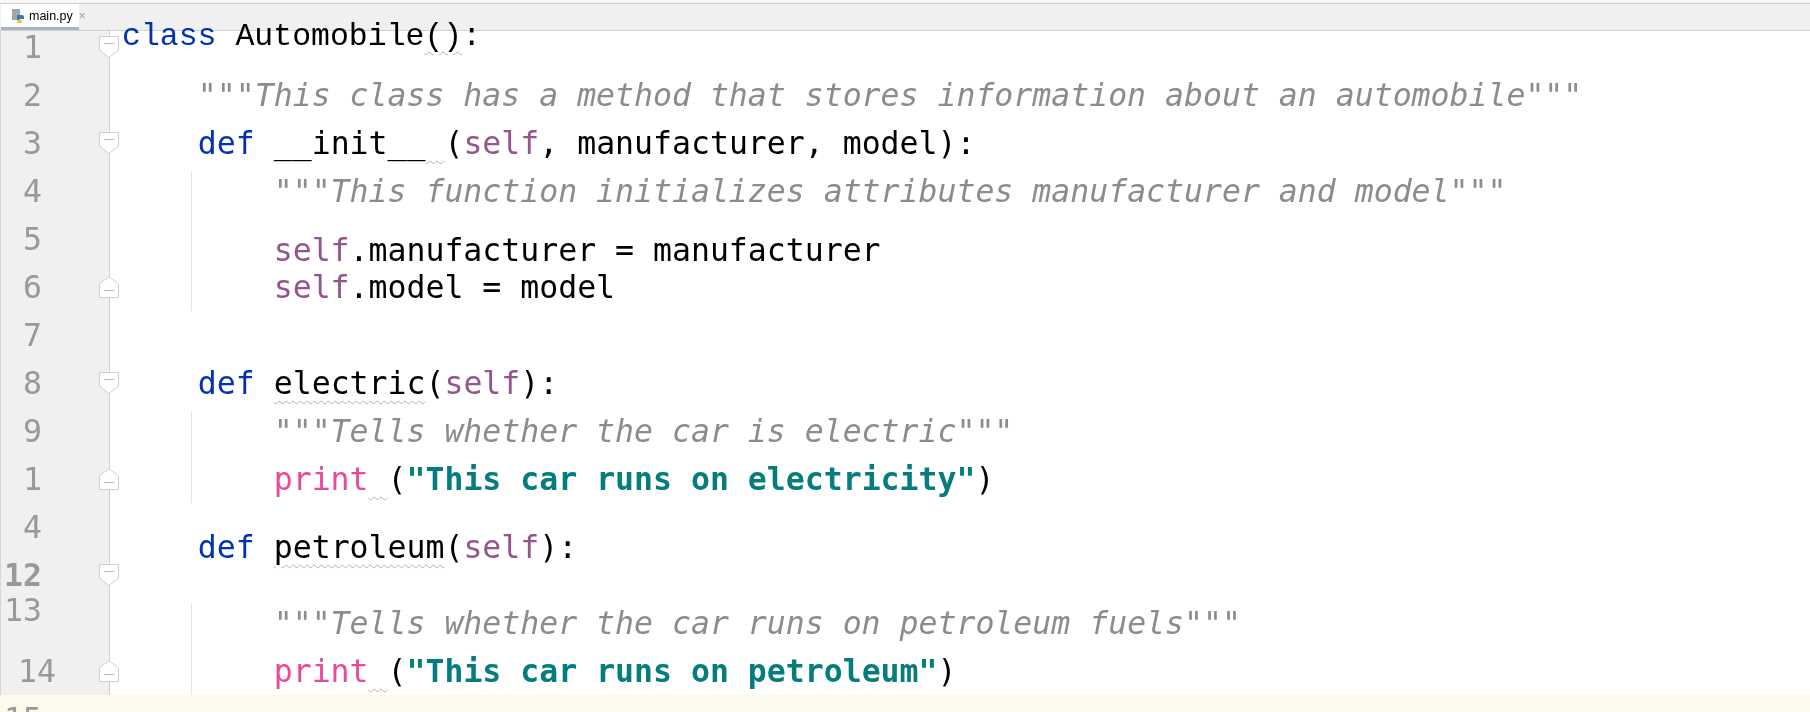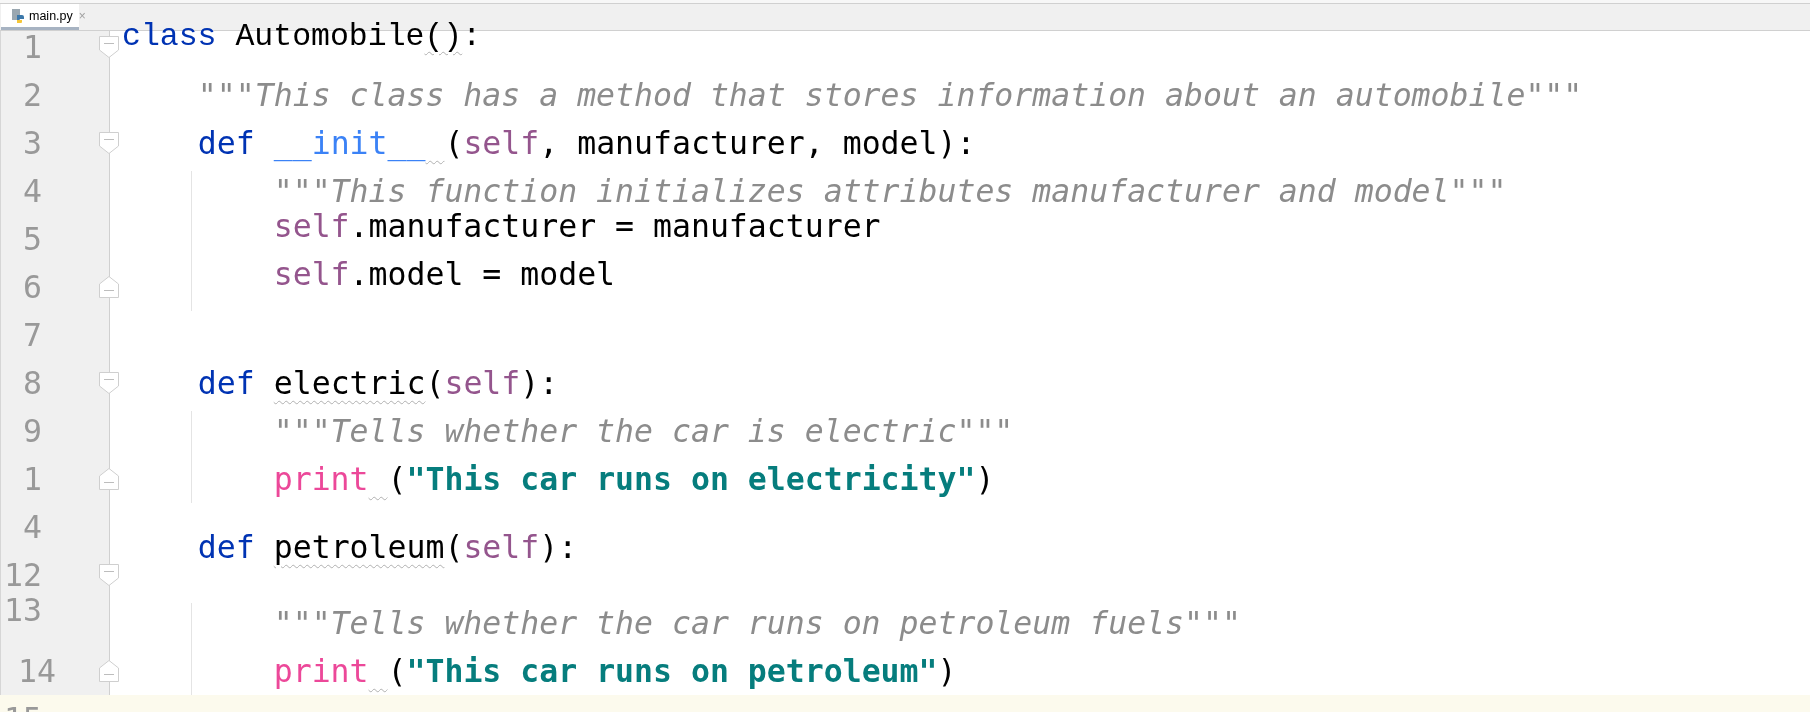--- a/index.html
+++ b/index.html
@@ -52,21 +52,21 @@
   }
   .lnum {
     position: absolute; left: 0; width: 42px; text-align: right;
     height: 48px; line-height: 48px;
     font-size: 31.5px; color: #999999;
     font-family: "DejaVu Sans Mono", monospace;
   }
   .code { position: absolute; left: 122px; }
   .kw { color: #0033b3; }
   .name { color: #000000; }
-  .magic { color: #3b82f6; }
+  .magic { color: #000000; }
   .selfc { color: #94558d; }
   .doc { color: #8c8c8c; font-style: italic; }
   .builtin { color: #ec4899; }
   .str { color: #067d7d; font-weight: bold; }
   .squiggle {
     text-decoration: underline wavy #b0b0b0;
     text-decoration-thickness: 1px;
     text-underline-offset: 6px;
   }
   .fold {
@@ -102,34 +102,34 @@
 <div id="lines-root">
     <div class="lnum" style="top: 23px;">1</div>
     <div class="line code" style="top: 13px; font-family: Liberation Mono, monospace;"><span class="kw">class</span><span class="name"> </span><span class="name">Automobile</span><span class="name squiggle">()</span><span class="name">:</span></div>
     <div class="lnum" style="top: 71px;">2</div>
     <div class="line code" style="top: 71px;"><span class="name">    </span><span class="doc">"""This class has a method that stores information about an automobile"""</span></div>
     <div class="lnum" style="top: 119px;">3</div>
     <div class="line code" style="top: 119px;"><span class="name">    </span><span class="kw">def</span><span class="name"> </span><span class="magic">__init__</span><span class="name squiggle"> </span><span class="name">(</span><span class="selfc">self</span><span class="name">, manufacturer, model):</span></div>
     <div class="lnum" style="top: 167px;">4</div>
     <div class="line code" style="top: 167px;"><span class="name">        </span><span class="doc">"""This function initializes attributes manufacturer and model"""</span></div>
     <div class="lnum" style="top: 215px;">5</div>
-    <div class="line code" style="top: 202px; text-align: center;"><span class="name">        </span><span class="selfc">self</span><span class="name">.manufacturer = manufacturer</span></div>
+    <div class="line code" style="top: 226px; text-align: center;"><span class="name">        </span><span class="selfc">self</span><span class="name">.manufacturer = manufacturer</span></div>
     <div class="lnum" style="top: 263px;">6</div>
-    <div class="line code" style="top: 250px;"><span class="name">        </span><span class="selfc">self</span><span class="name">.model = model</span></div>
+    <div class="line code" style="top: 263px;"><span class="name">        </span><span class="selfc">self</span><span class="name">.model = model</span></div>
     <div class="lnum" style="top: 311px;">7</div>
     <div class="line code" style="top: 311px;"></div>
     <div class="lnum" style="top: 359px;">8</div>
     <div class="line code" style="top: 359px; text-align: right;"><span class="name">    </span><span class="kw">def</span><span class="name"> </span><span class="name squiggle">electric</span><span class="name">(</span><span class="selfc">self</span><span class="name">):</span></div>
     <div class="lnum" style="top: 407px;">9</div>
     <div class="line code" style="top: 407px;"><span class="name">        </span><span class="doc">"""Tells whether the car is electric"""</span></div>
     <div class="lnum" style="top: 455px;">1</div>
     <div class="line code" style="top: 455px;"><span class="name">        </span><span class="builtin">print</span><span class="name squiggle"> </span><span class="name">(</span><span class="str">"This car runs on electricity"</span><span class="name">)</span></div>
     <div class="lnum" style="top: 503px;">4</div>
     <div class="line code" style="top: 503px;"></div>
-    <div class="lnum" style="top: 551px;">12</div>
+    <div class="lnum" style="top: 551px; font-weight: bold;">12</div>
     <div class="line code" style="top: 523px;"><span class="name">    </span><span class="kw">def</span><span class="name"> </span><span class="name squiggle">petroleum</span><span class="name">(</span><span class="selfc">self</span><span class="name">):</span></div>
     <div class="lnum" style="top: 586px;">13</div>
     <div class="line code" style="top: 599px;"><span class="name">        </span><span class="doc">"""Tells whether the car runs on petroleum fuels"""</span></div>
     <div class="lnum" style="top: 647px; padding-left: 14px;">14</div>
     <div class="line code" style="top: 647px;"><span class="name">        </span><span class="builtin">print</span><span class="name squiggle"> </span><span class="name">(</span><span class="str">"This car runs on petroleum"</span><span class="name">)</span></div>
     <div class="lnum" style="top: 695px;">15</div>
     <div class="line code" style="top: 695px;"></div>
     <div class="fold" style="top: 36px;"><svg width="20" height="22" viewBox="0 0 20 22">
         <path d="M0.5 0.5 H19.5 V14 L10 21.5 L0.5 14 Z" fill="#ffffff" stroke="#cfcfcf" stroke-width="1"></path>
         <line x1="5" y1="7.5" x2="15" y2="7.5" stroke="#bdbdbd" stroke-width="1"></line>

